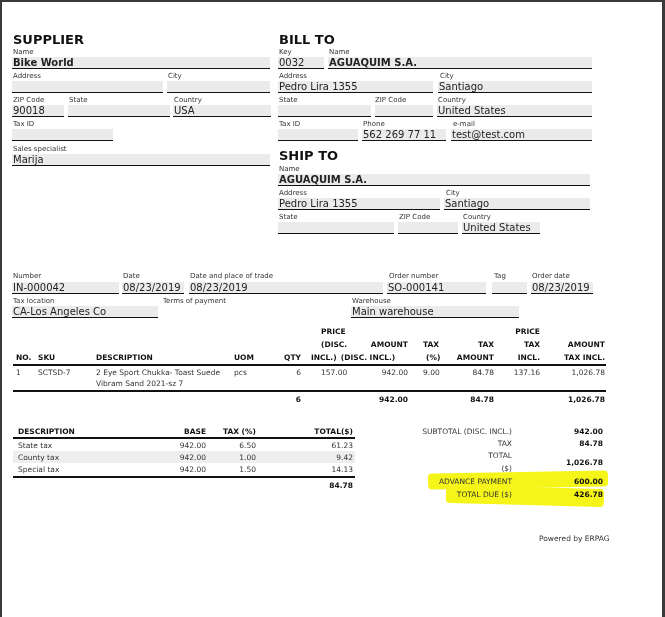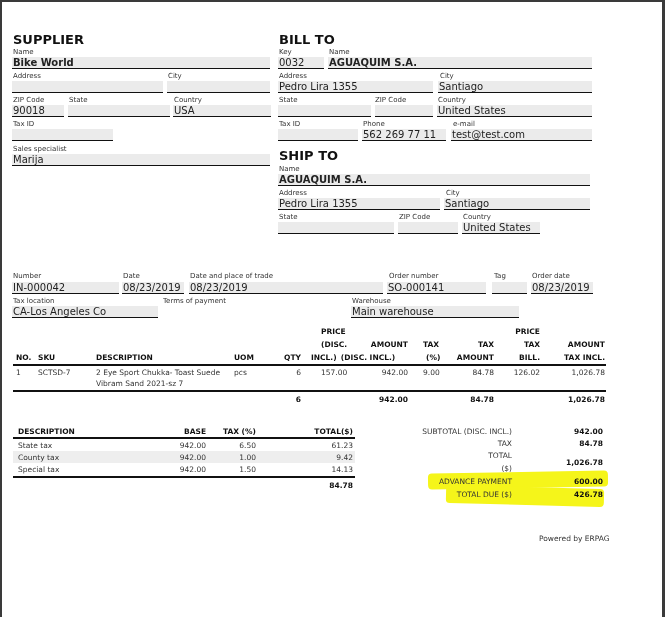--- a/index.html
+++ b/index.html
@@ -107,37 +107,37 @@
   <div class="abs th" style="left:319px;top:337px;">(DISC.</div>
   <div class="abs th" style="left:309px;top:350px;">INCL.)</div>
   <div class="abs th r" style="left:346px;top:337px;width:60px;">AMOUNT</div>
   <div class="abs th r" style="left:336px;top:350px;width:60px;text-align:center;">(DISC. INCL.)</div>
   <div class="abs th" style="left:421px;top:337px;">TAX</div>
   <div class="abs th" style="left:424px;top:350px;">(%)</div>
   <div class="abs th r" style="left:445px;top:337px;width:47px;">TAX</div>
   <div class="abs th r" style="left:445px;top:350px;width:47px;">AMOUNT</div>
   <div class="abs th r" style="left:500px;top:324px;width:38px;">PRICE</div>
   <div class="abs th r" style="left:500px;top:337px;width:38px;">TAX</div>
-  <div class="abs th r" style="left:500px;top:350px;width:38px;">BILL.</div>
+  <div class="abs th r" style="left:500px;top:350px;width:38px;">INCL.</div>
   <div class="abs th r" style="left:548px;top:337px;width:55px;">AMOUNT</div>
   <div class="abs th r" style="left:548px;top:350px;width:55px;">TAX INCL.</div>
   <div class="rule" style="left:11px;top:362px;width:593px;"></div>
 
   <div>
     <div class="abs td" style="left:14px;top:365px;">1</div>
     <div class="abs td" style="left:36px;top:365px;">SCTSD-7</div>
     <div class="abs td" style="left:94px;top:365px;">2 Eye Sport Chukka- Toast Suede</div>
     <div class="abs td" style="left:94px;top:376px;">Vibram Sand 2021-sz 7</div>
     <div class="abs td" style="left:232px;top:365px;">pcs</div>
     <div class="abs td r" style="left:270px;top:365px;width:29px;">6</div>
     <div class="abs td" style="left:319px;top:365px;">157.00</div>
     <div class="abs td r" style="left:346px;top:365px;width:60px;">942.00</div>
     <div class="abs td" style="left:421px;top:365px;">9.00</div>
     <div class="abs td r" style="left:445px;top:365px;width:47px;">84.78</div>
-    <div class="abs td r" style="left:500px;top:365px;width:38px;">126.02</div>
+    <div class="abs td r" style="left:500px;top:365px;width:38px;">137.16</div>
     <div class="abs td r" style="left:548px;top:365px;width:55px;">1,026.78</div>
   </div>
   <div class="rule" style="left:11px;top:388px;width:593px;"></div>
 
   <div class="abs td b r" style="left:270px;top:392px;width:29px;">6</div>
   <div class="abs td b r" style="left:346px;top:392px;width:60px;">942.00</div>
   <div class="abs td b r" style="left:445px;top:392px;width:47px;">84.78</div>
   <div class="abs td b r" style="left:548px;top:392px;width:55px;">1,026.78</div>
 
   <div class="abs th" style="left:16px;top:424px;">DESCRIPTION</div>

